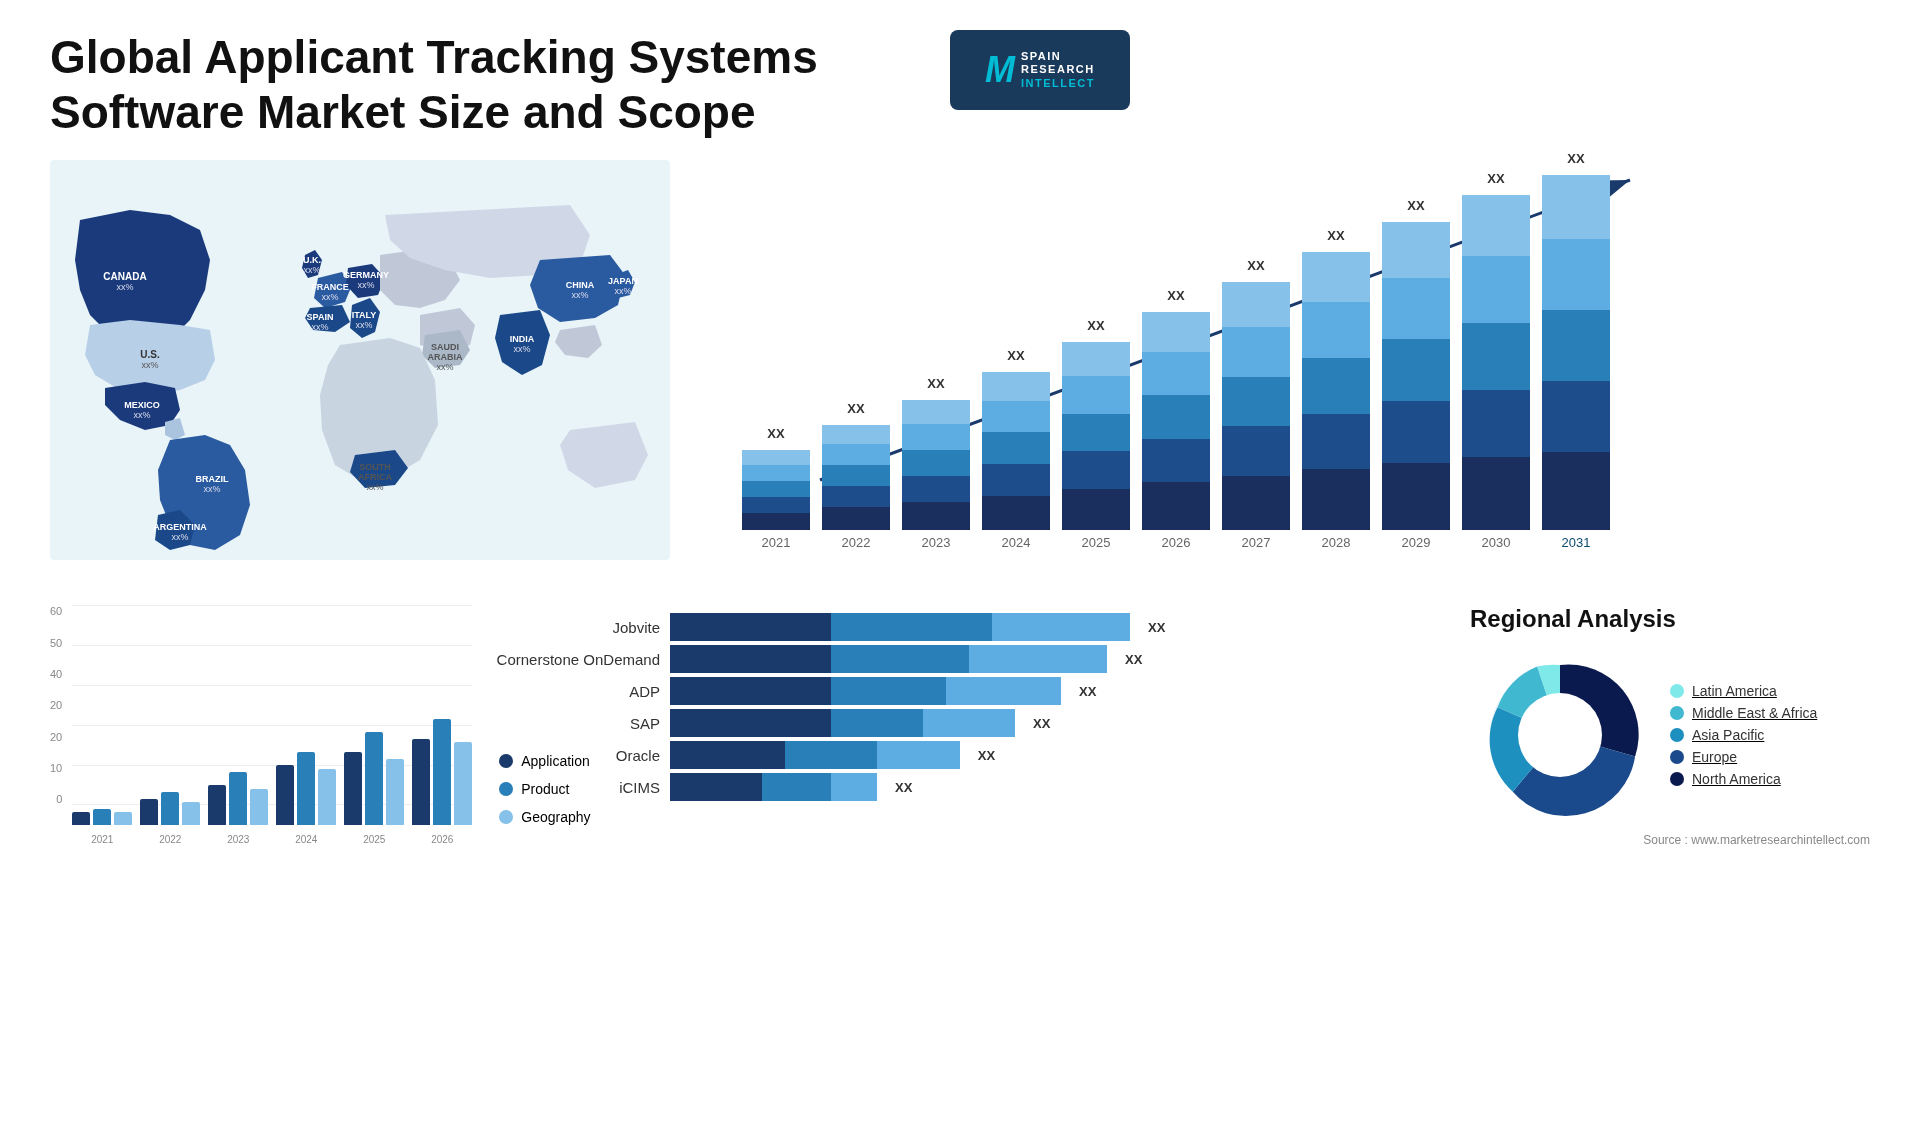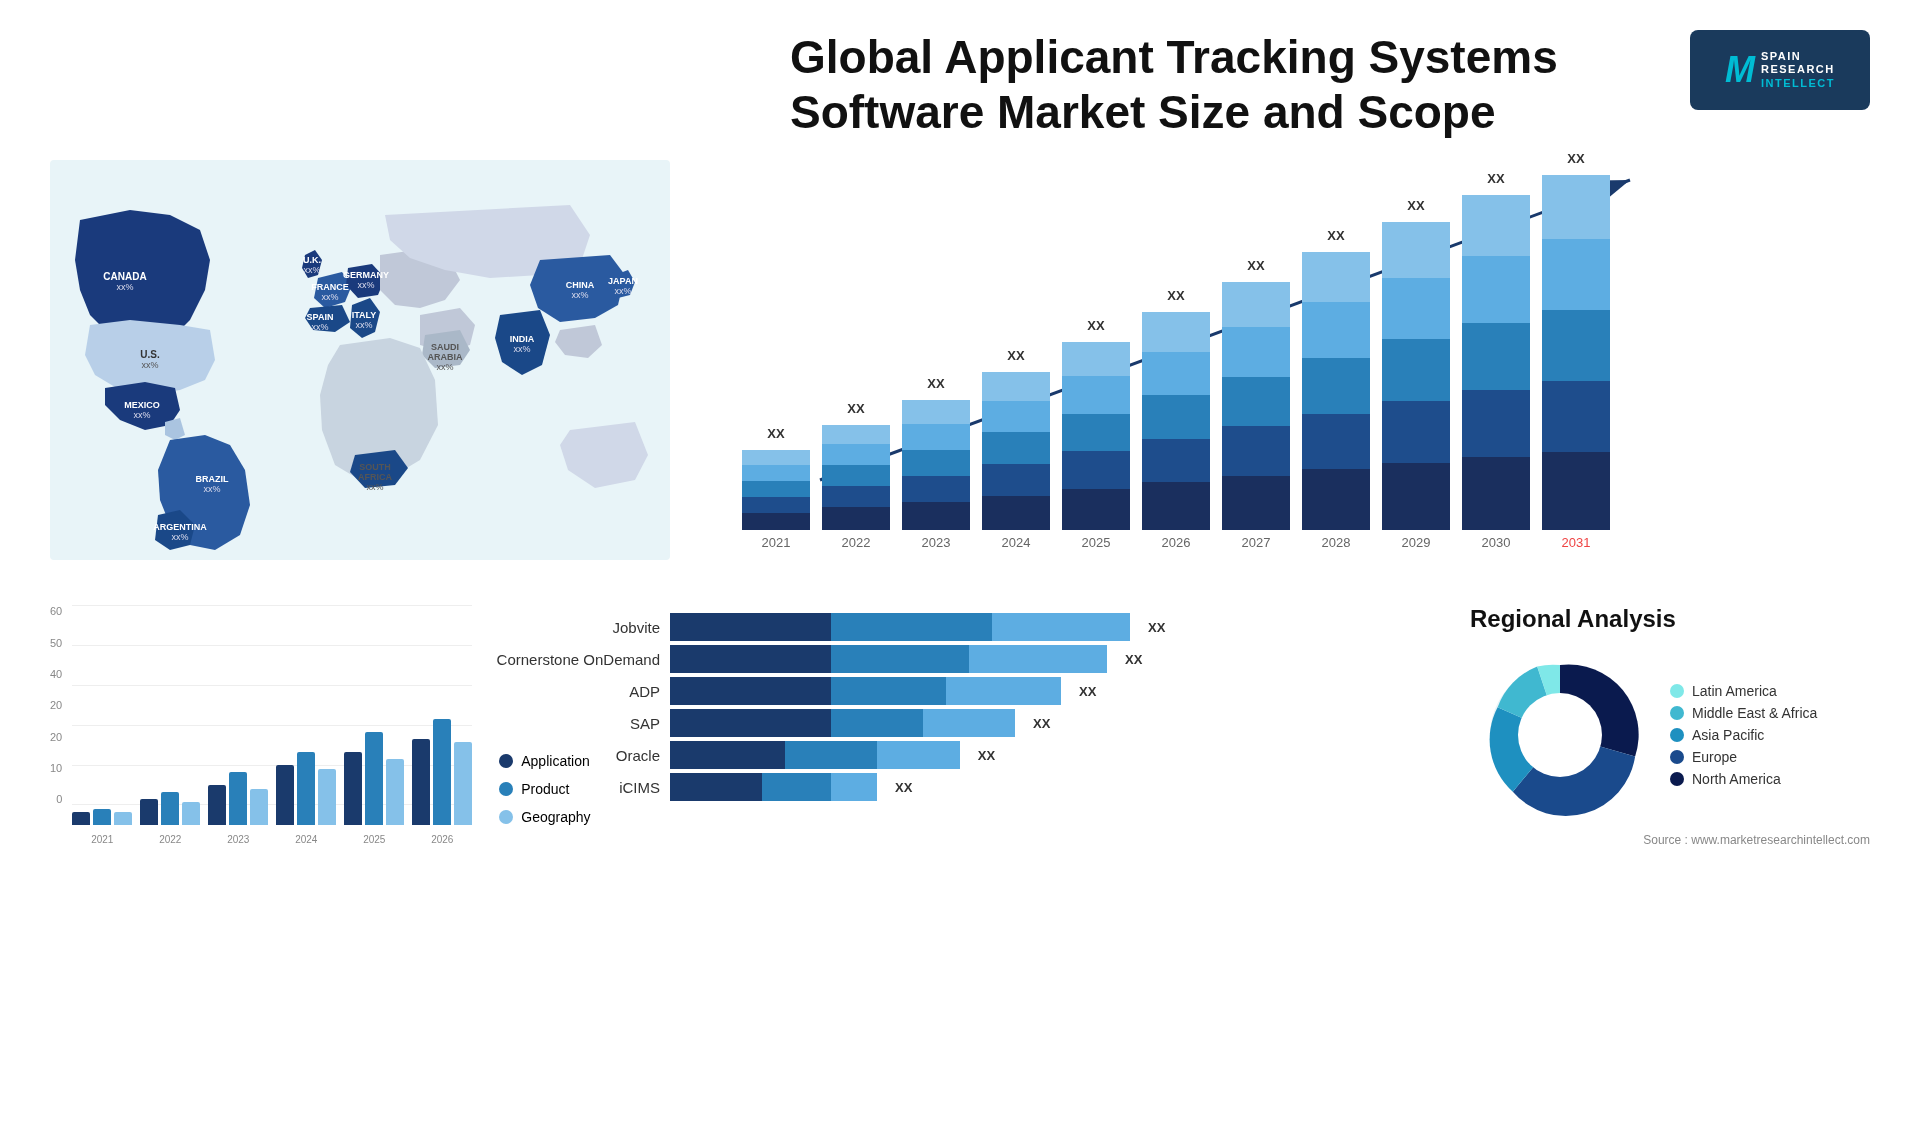--- a/index.html
+++ b/index.html
@@ -14,21 +14,21 @@
     .page-container {
       width: 1920px;
       height: 1146px;
       padding: 30px 50px;
       position: relative;
     }
 
     
     .header {
       display: flex;
-      justify-content: flex-end;
+      justify-content: flex-start;
       align-items: flex-start;
       margin-bottom: 20px;
     }
     .main-title {
       font-size: 46px;
       font-weight: 700;
       color: #111;
       max-width: 900px;
       line-height: 1.2;
     }
@@ -119,20 +119,21 @@
     }
     .pie-container {
       width: 180px;
       height: 180px;
       flex-shrink: 0;
     }
     .pie-legend {
       display: flex;
       flex-direction: column;
       gap: 6px;
+      text-decoration: underline;
     }
     .pie-legend-item {
       display: flex;
       align-items: center;
       gap: 8px;
       font-size: 14px;
       color: #333;
     }
     .pie-legend-dot {
       width: 14px;
@@ -381,21 +382,21 @@
             <div style="width: 72px; text-align: center; font-size: 13px; color: rgb(102, 102, 102); flex-shrink: 0;">2021</div>
             <div style="width: 72px; text-align: center; font-size: 13px; color: rgb(102, 102, 102); flex-shrink: 0;">2022</div>
             <div style="width: 72px; text-align: center; font-size: 13px; color: rgb(102, 102, 102); flex-shrink: 0;">2023</div>
             <div style="width: 72px; text-align: center; font-size: 13px; color: rgb(102, 102, 102); flex-shrink: 0;">2024</div>
             <div style="width: 72px; text-align: center; font-size: 13px; color: rgb(102, 102, 102); flex-shrink: 0;">2025</div>
             <div style="width: 72px; text-align: center; font-size: 13px; color: rgb(102, 102, 102); flex-shrink: 0;">2026</div>
             <div style="width: 72px; text-align: center; font-size: 13px; color: rgb(102, 102, 102); flex-shrink: 0;">2027</div>
             <div style="width: 72px; text-align: center; font-size: 13px; color: rgb(102, 102, 102); flex-shrink: 0;">2028</div>
             <div style="width: 72px; text-align: center; font-size: 13px; color: rgb(102, 102, 102); flex-shrink: 0;">2029</div>
             <div style="width: 72px; text-align: center; font-size: 13px; color: rgb(102, 102, 102); flex-shrink: 0;">2030</div>
-            <div style="width: 72px; text-align: center; font-size: 13px; color: #ef4444; flex-shrink: 0;">2031</div>
+            <div style="width: 72px; text-align: center; font-size: 13px; color: #0c4a6e; flex-shrink: 0;">2031</div>
           </div>
       </div>
     </div>
   </div>
 
   <div class="bottom-area">
 
     <div class="segmentation-section">
       <div style="display:flex;align-items:flex-end;gap:10px;">
 

